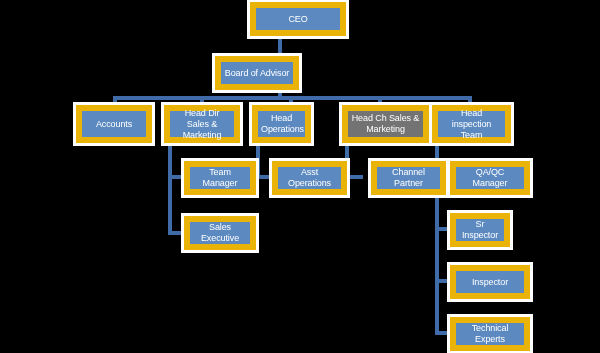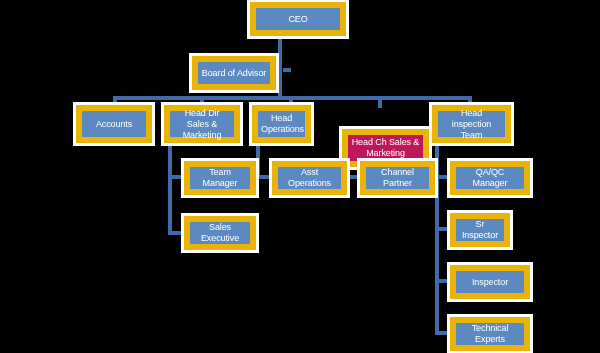--- a/index.html
+++ b/index.html
@@ -66,48 +66,48 @@
     <div class="conn" style="left: 345px; top: 143px; width: 4px; height: 36px; background: rgb(63, 107, 168);"></div>
     <div class="conn" style="left: 345px; top: 175px; width: 18px; height: 4px; background: rgb(63, 107, 168);"></div>
     <div class="conn" style="left: 435px; top: 143px; width: 4px; height: 192px; background: rgb(63, 107, 168);"></div>
     <div class="conn" style="left: 435px; top: 175px; width: 18px; height: 4px; background: rgb(63, 107, 168);"></div>
     <div class="conn" style="left: 435px; top: 227px; width: 18px; height: 4px; background: rgb(63, 107, 168);"></div>
     <div class="conn" style="left: 435px; top: 279px; width: 18px; height: 4px; background: rgb(63, 107, 168);"></div>
     <div class="conn" style="left: 435px; top: 331px; width: 18px; height: 4px; background: rgb(63, 107, 168);"></div>
     <div class="node" style="left: 250px; top: 2px; width: 96px; height: 34px; background: rgb(91, 137, 192); outline-color: rgb(255, 255, 255); color: rgb(255, 255, 255);">
       <span class="node-label">CEO</span>
     </div>
-    <div class="node" style="left: 192px; top: 56px; width: 84px; height: 30px; background: rgb(91, 137, 192); outline-color: rgb(255, 255, 255); color: rgb(255, 255, 255);">
+    <div class="node" style="left: 215px; top: 56px; width: 84px; height: 30px; background: rgb(91, 137, 192); outline-color: rgb(255, 255, 255); color: rgb(255, 255, 255);">
       <span class="node-label">Board of Advisor</span>
     </div>
     <div class="node" style="left: 76px; top: 105px; width: 76px; height: 38px; background: rgb(91, 137, 192); outline-color: rgb(255, 255, 255); color: rgb(255, 255, 255);">
       <span class="node-label">Accounts</span>
     </div>
     <div class="node" style="left: 164px; top: 105px; width: 76px; height: 38px; background: rgb(91, 137, 192); outline-color: rgb(255, 255, 255); color: rgb(255, 255, 255);">
       <span class="node-label">Head Dir Sales &amp; Marketing</span>
     </div>
     <div class="node" style="left: 252px; top: 105px; width: 59px; height: 38px; background: rgb(91, 137, 192); outline-color: rgb(255, 255, 255); color: rgb(255, 255, 255);">
       <span class="node-label">Head Operations</span>
     </div>
-    <div class="node" style="left: 342px; top: 105px; width: 87px; height: 38px; background: #be185d; outline-color: rgb(255, 255, 255); color: rgb(255, 255, 255); margin-top: 24px;">
+    <div class="node" style="left: 342px; top: 105px; width: 87px; height: 38px; background: #737373; outline-color: rgb(255, 255, 255); color: rgb(255, 255, 255);">
       <span class="node-label">Head Ch Sales &amp; Marketing</span>
     </div>
     <div class="node" style="left: 432px; top: 105px; width: 79px; height: 38px; background: rgb(91, 137, 192); outline-color: rgb(255, 255, 255); color: rgb(255, 255, 255);">
       <span class="node-label">Head inspection Team</span>
     </div>
     <div class="node" style="left: 184px; top: 161px; width: 72px; height: 32px; background: rgb(91, 137, 192); outline-color: rgb(255, 255, 255); color: rgb(255, 255, 255);">
       <span class="node-label">Team Manager</span>
     </div>
     <div class="node" style="left: 184px; top: 216px; width: 72px; height: 32px; background: rgb(91, 137, 192); outline-color: rgb(255, 255, 255); color: rgb(255, 255, 255);">
       <span class="node-label">Sales Executive</span>
     </div>
     <div class="node" style="left: 272px; top: 161px; width: 75px; height: 32px; background: rgb(91, 137, 192); outline-color: rgb(255, 255, 255); color: rgb(255, 255, 255);">
       <span class="node-label">Asst Operations</span>
     </div>
-    <div class="node" style="left: 360px; top: 161px; width: 75px; height: 32px; background: rgb(91, 137, 192); outline-color: rgb(255, 255, 255); color: rgb(255, 255, 255);">
+    <div class="node" style="left: 371px; top: 161px; width: 75px; height: 32px; background: rgb(91, 137, 192); outline-color: rgb(255, 255, 255); color: rgb(255, 255, 255);">
       <span class="node-label">Channel Partner</span>
     </div>
     <div class="node" style="left: 450px; top: 161px; width: 80px; height: 32px; background: rgb(91, 137, 192); outline-color: rgb(255, 255, 255); color: rgb(255, 255, 255);">
       <span class="node-label">QA/QC Manager</span>
     </div>
     <div class="node" style="left: 450px; top: 213px; width: 60px; height: 32px; background: rgb(91, 137, 192); outline-color: rgb(255, 255, 255); color: rgb(255, 255, 255);">
       <span class="node-label">Sr Inspector</span>
     </div>
     <div class="node" style="left: 450px; top: 265px; width: 80px; height: 32px; background: rgb(91, 137, 192); outline-color: rgb(255, 255, 255); color: rgb(255, 255, 255);">
       <span class="node-label">Inspector</span>

